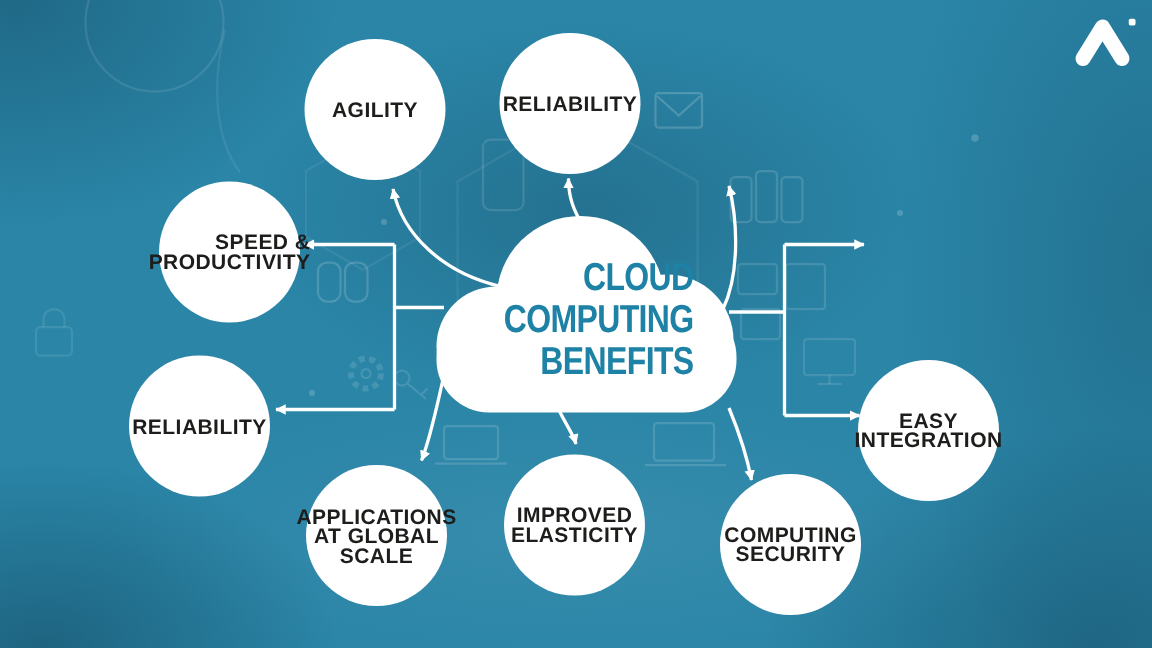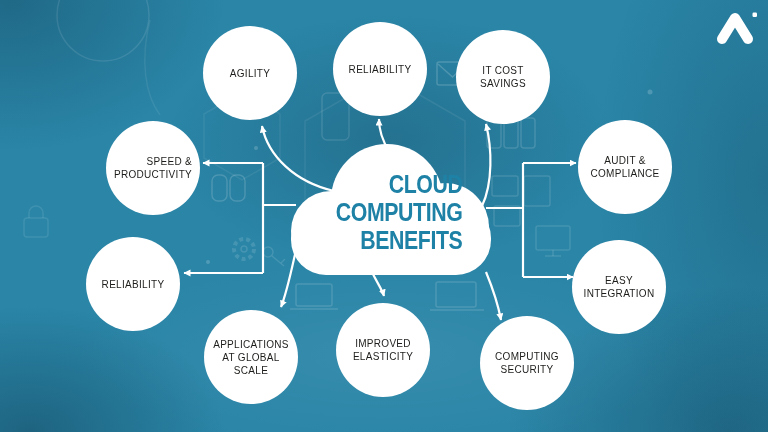--- a/index.html
+++ b/index.html
@@ -18,21 +18,21 @@
       radial-gradient(300px 210px at 10px 0px,    rgba(8,40,60,.30),  transparent 72%),
       radial-gradient(320px 180px at 390px 140px, rgba(20,55,75,.25), transparent 70%),
       radial-gradient(420px 130px at 384px 355px, rgba(255,255,255,.06), transparent 75%);
   }
   .node {
     position:absolute; width:94px; height:94px; border-radius:50%;
     background: var(--node_fill, #fff);
     display:flex; align-items:center; justify-content:center; text-align:center;
   }
   .node-label {
-    font-size:10px; font-weight:normal; color: var(--node_text, #1d1d1b);
+    font-size:14px; font-weight:bold; color: var(--node_text, #1d1d1b);
     letter-spacing:.3px; line-height:13px; white-space:pre-line;
   }
   .cloud-box { position:absolute; left:281px; top:141px; width:218px; height:140px; }
   .cloud-title {
     position:absolute; top:170px; right:306px; text-align:right;
     font-size:26px; font-weight:bold; line-height:28px; letter-spacing:-0.5px;
     color: var(--cloud_text, #1e81a6);
     transform: scaleX(0.82); transform-origin:100% 50%;
   }
   .logo-box { position:absolute; left:714px; top:10px; width:44px; height:38px; }
@@ -148,31 +148,23 @@
     <div>COMPUTING</div>
     <div>BENEFITS</div>
   </div>
 
   <div class="node" style="left:203px; top:26px;">
     <span class="node-label">AGILITY</span>
   </div>
   <div class="node" style="left:333px; top:22px;">
     <span class="node-label">RELIABILITY</span>
   </div>
-  <div class="node" style="left:456px; top:30px;">
-    <span class="node-label">IT COST
-SAVINGS</span>
-  </div>
   <div class="node" style="left:106px; top:121px;text-align:right;">
     <span class="node-label">SPEED &amp;
 PRODUCTIVITY</span>
-  </div>
-  <div class="node" style="left:578px; top:120px;">
-    <span class="node-label">AUDIT &amp;
-COMPLIANCE</span>
   </div>
   <div class="node" style="left:86px;  top:237px;">
     <span class="node-label">RELIABILITY</span>
   </div>
   <div class="node" style="left:572px; top:240px;">
     <span class="node-label">EASY
 INTEGRATION</span>
   </div>
   <div class="node" style="left:204px; top:310px;">
     <span class="node-label">APPLICATIONS

